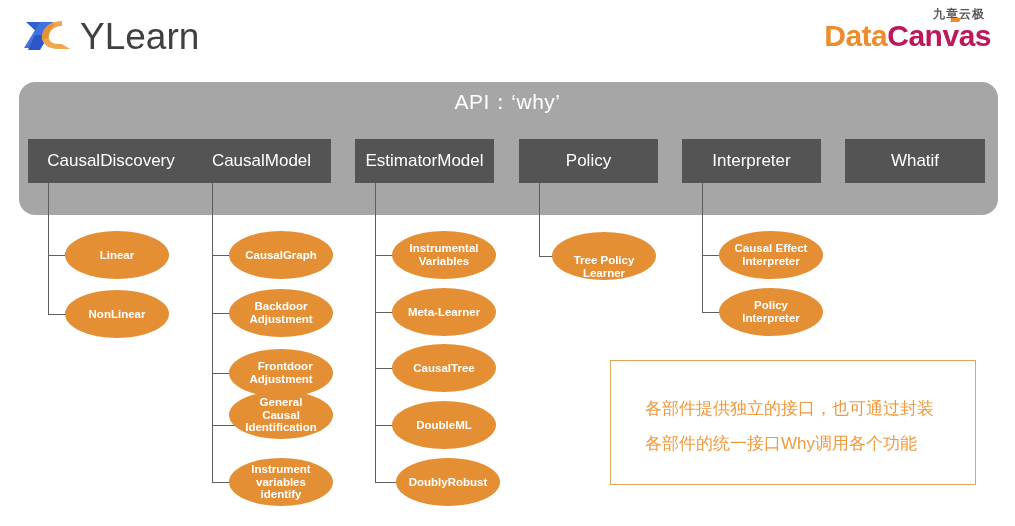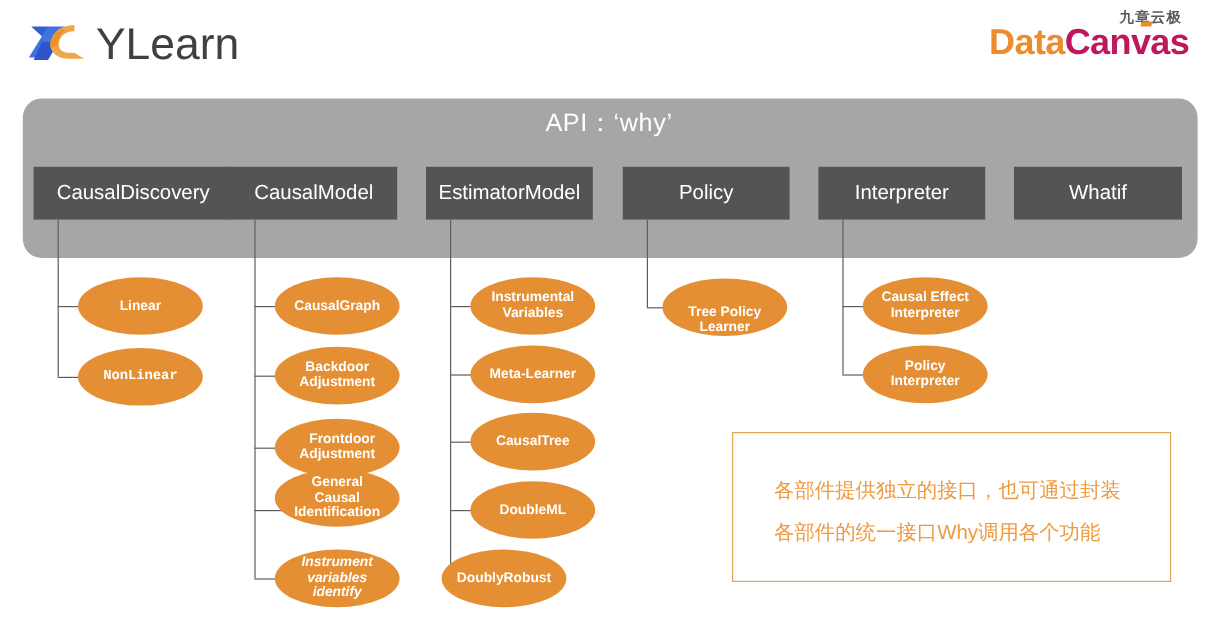--- a/index.html
+++ b/index.html
@@ -208,21 +208,21 @@
         <span>Whatif</span>
       </div>
       <div class="conn-v" style="left: 48px; top: 183px; height: 131px;"></div>
       <div class="conn-h" style="left: 48px; top: 255px; width: 29px;"></div>
       <div class="node" style="left: 65px; width: 104px; height: 48px; top: 231px;">
         <div>
           <span>Linear</span>
         </div>
       </div>
       <div class="conn-h" style="left: 48px; top: 314px; width: 29px;"></div>
-      <div class="node" style="left: 65px; width: 104px; height: 48px; top: 290px; font-family: Liberation Mono, monospace;">
+      <div class="node" style="left: 65px; width: 104px; height: 48px; top: 290px;">
         <div>
           <span>NonLinear</span>
         </div>
       </div>
       <div class="conn-v" style="left: 212px; top: 183px; height: 299px;"></div>
       <div class="conn-h" style="left: 212px; top: 255px; width: 29px;"></div>
       <div class="node" style="left: 229px; width: 104px; height: 48px; top: 231px;">
         <div>
           <span>CausalGraph</span>
         </div>
@@ -243,21 +243,21 @@
       </div>
       <div class="conn-h" style="left: 212px; top: 425px; width: 29px;"></div>
       <div class="node" style="left: 229px; width: 104px; height: 48px; top: 391px;">
         <div>
           <span>General</span>
           <span>Causal</span>
           <span>Identification</span>
         </div>
       </div>
       <div class="conn-h" style="left: 212px; top: 482px; width: 29px;"></div>
-      <div class="node" style="left: 229px; width: 104px; height: 48px; top: 458px; font-style: italic;">
+      <div class="node" style="left: 229px; width: 104px; height: 48px; top: 458px;">
         <div>
           <span>Instrument</span>
           <span>variables</span>
           <span>identify</span>
         </div>
       </div>
       <div class="conn-v" style="left: 375px; top: 183px; height: 299px;"></div>
       <div class="conn-h" style="left: 375px; top: 255px; width: 29px;"></div>
       <div class="node" style="left: 392px; width: 104px; height: 48px; top: 231px;">
         <div>
@@ -277,21 +277,21 @@
           <span>CausalTree</span>
         </div>
       </div>
       <div class="conn-h" style="left: 375px; top: 425px; width: 29px;"></div>
       <div class="node" style="left: 392px; width: 104px; height: 48px; top: 401px;">
         <div>
           <span>DoubleML</span>
         </div>
       </div>
       <div class="conn-h" style="left: 375px; top: 482px; width: 29px;"></div>
-      <div class="node" style="left: 368px; width: 104px; height: 48px; top: 458px; align-items: center;">
+      <div class="node" style="left: 396px; width: 104px; height: 48px; top: 458px; align-items: center;">
         <div>
           <span>DoublyRobust</span>
         </div>
       </div>
       <div class="conn-v" style="left: 539px; top: 183px; height: 73px;"></div>
       <div class="conn-h" style="left: 539px; top: 256px; width: 29px;"></div>
       <div class="node" style="left: 552px; width: 104px; height: 48px; top: 232px; align-items: flex-end;">
         <div>
           <span>Tree Policy</span>
           <span>Learner</span>

